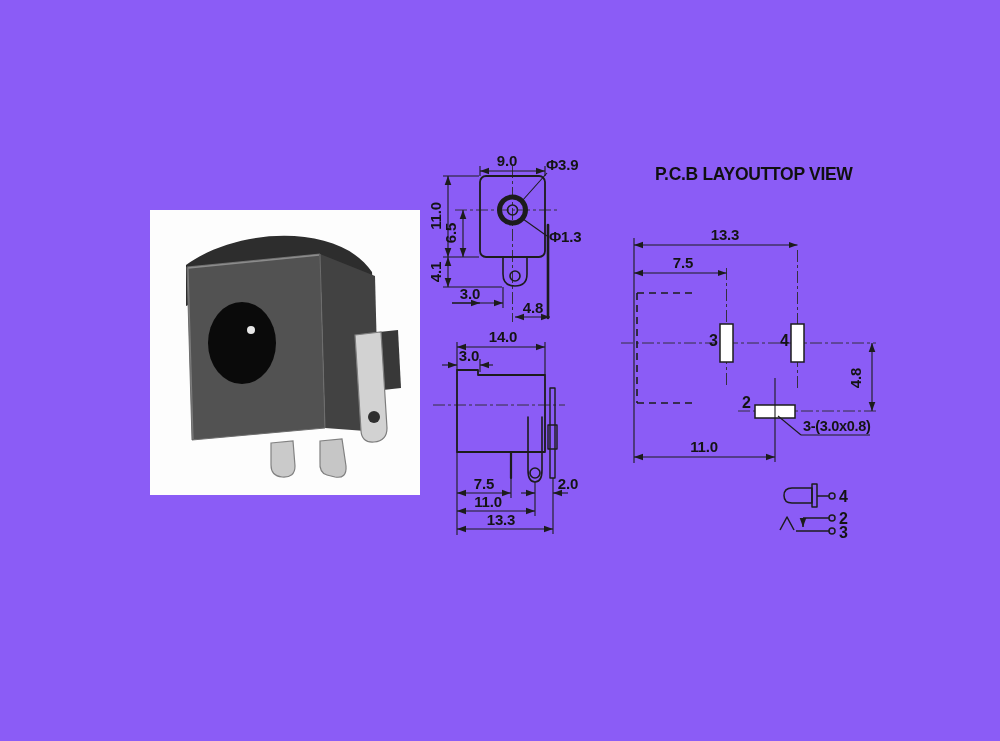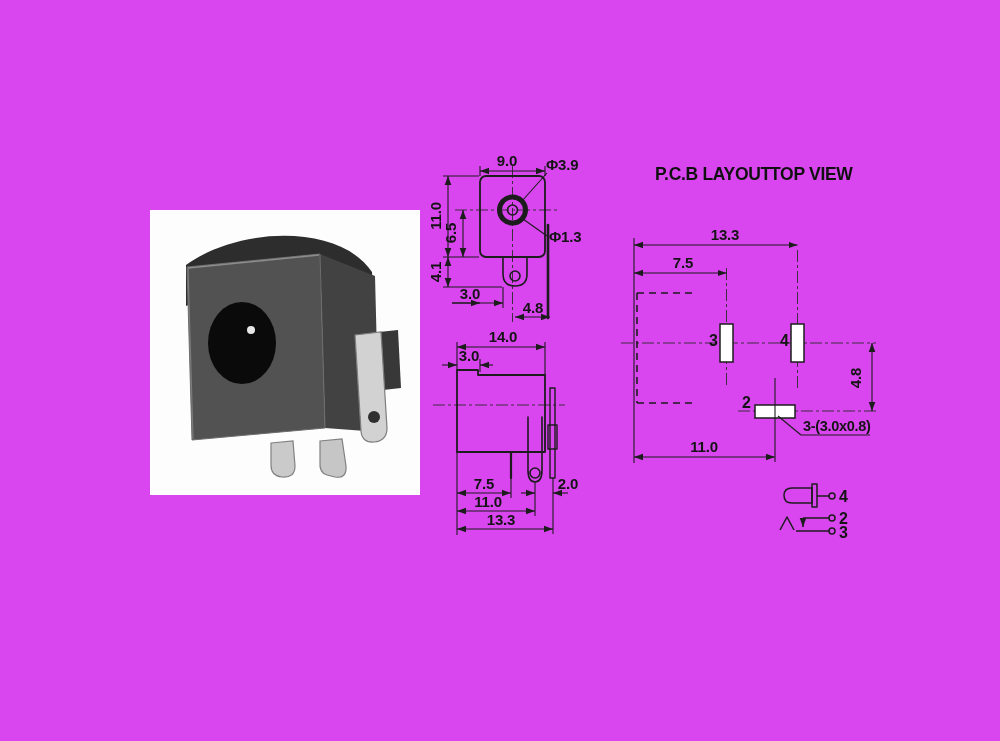--- a/index.html
+++ b/index.html
@@ -1,16 +1,16 @@
 <!DOCTYPE html>
 <html><head>
 <meta charset="utf-8">
 <style>
   html,body{margin:0;padding:0;background:#fff;}
-  .canvas{position:relative;width:1000px;height:741px;background:#d946ef;overflow:hidden;
+  .canvas{position:relative;width:1000px;height:741px;background:#8b5cf6;overflow:hidden;
           font-family:"Liberation Sans",sans-serif;}
   .canvas svg{position:absolute;}
   
   .outline{stroke:#1c1c1c;stroke-width:1.8;fill:none;stroke-linejoin:round;stroke-linecap:round;}
   .dims{stroke:#1c1c1c;stroke-width:1.1;fill:none;}
   .center{stroke:#2a2a2a;stroke-width:0.9;stroke-dasharray:12 3 3 3;fill:none;}
   .dashed{stroke:#1c1c1c;stroke-width:1.6;stroke-dasharray:7 5;fill:none;}
   .padrect{stroke:#1c1c1c;stroke-width:1.5;fill:#ffffff;}
   .schem{stroke:#1c1c1c;stroke-width:1.5;fill:none;stroke-linejoin:round;}
   text{stroke:none;}

